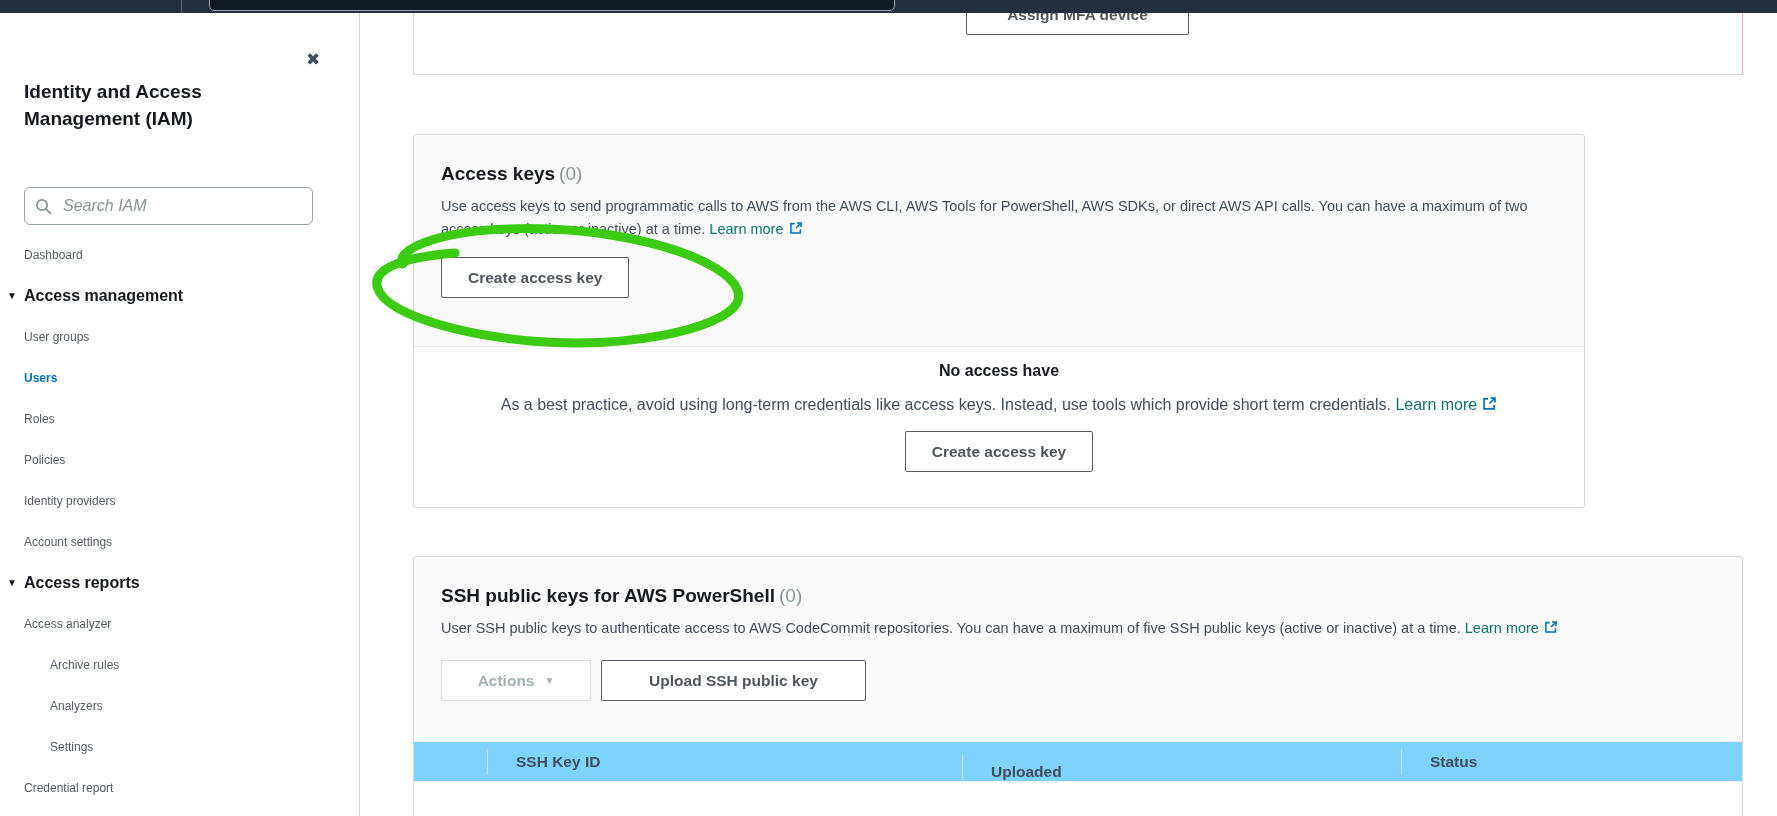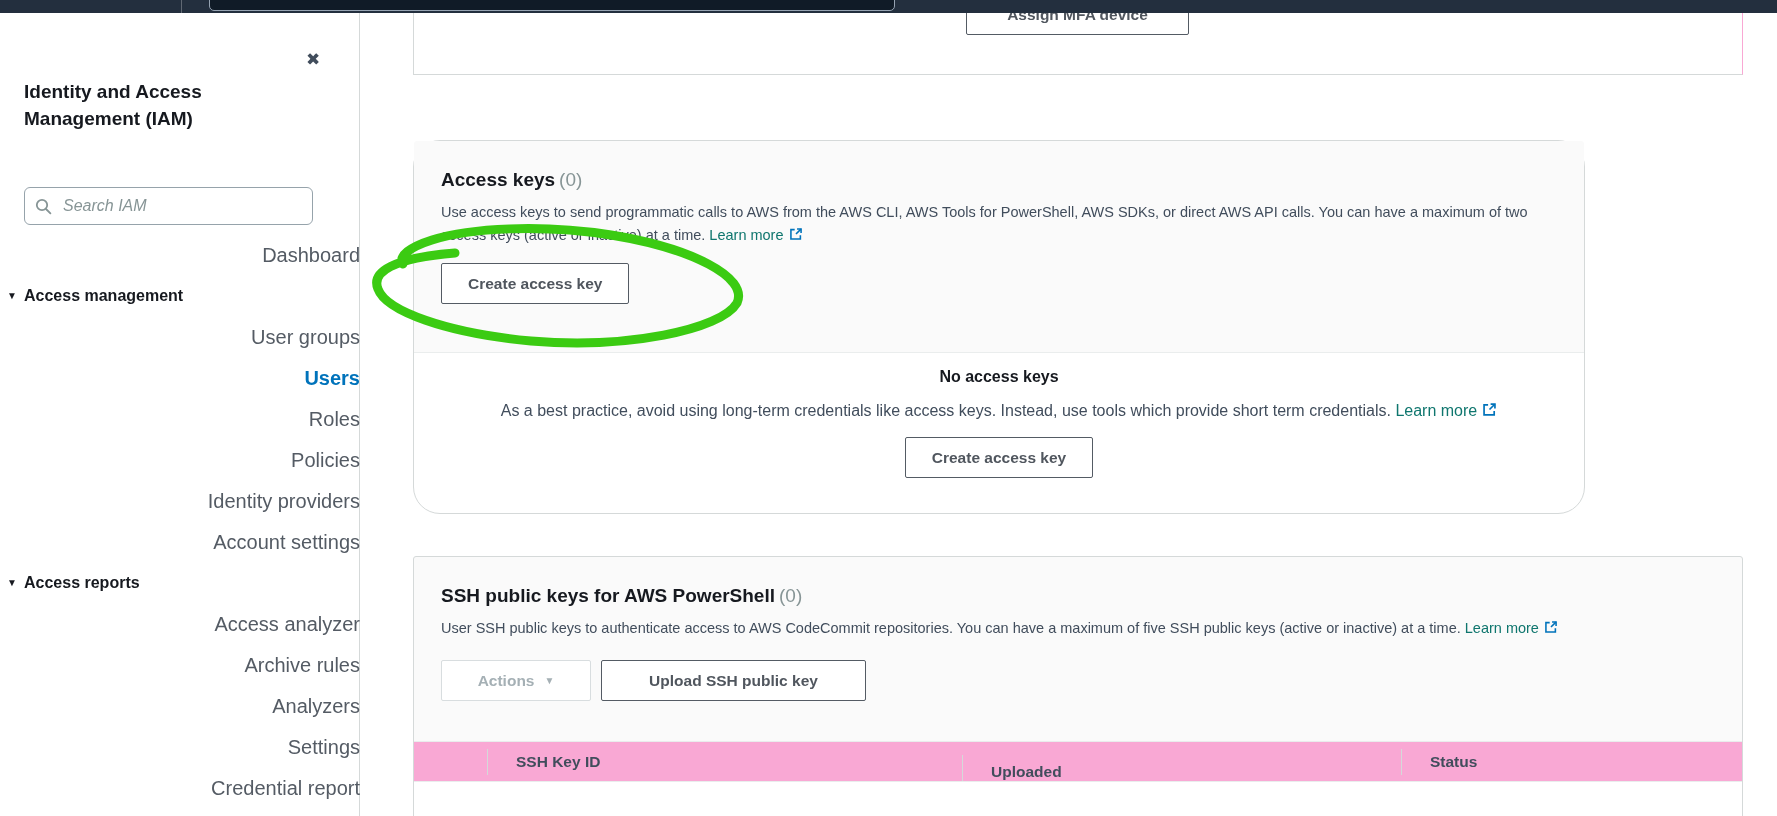--- a/index.html
+++ b/index.html
@@ -45,21 +45,21 @@
   .side-search svg { flex:0 0 auto; }
   .side-search input {
     border:none; outline:none; width:100%; margin-left:9px;
     font-family:"Liberation Sans",sans-serif; font-style:italic;
     font-size:16px; color:#687078; background:transparent;
   }
   .side-search input::placeholder { color:#879596; font-style:italic; }
   .side-nav { position:absolute; left:0; top:231px; width:360px; }
   .side-item {
     position:relative; height:22px; line-height:22px; margin-bottom:19px;
-    padding-left:24px; font-size:20px; color:#545b64; cursor:pointer;text-align:right;
+    padding-left:24px; font-size:12px; color:#545b64; cursor:pointer;
   }
   .side-item.sub { padding-left:50px; }
   .side-item.active { color:#0073bb; font-weight:700; }
   .side-section {
     position:relative; height:22px; line-height:22px; margin:13px 0 19px 0;
     padding-left:24px; font-size:16px; font-weight:700; color:#16191f; cursor:pointer;
   }
   .side-section .caret {
     position:absolute; left:7px; top:0; font-size:10px; color:#16191f; line-height:22px;
   }
@@ -79,22 +79,22 @@
   .btn {
     display:inline-flex; align-items:center; justify-content:center;
     background:#fff; border:1px solid #545b64; border-radius:2px;
     color:#50565e; font-family:"Liberation Sans",sans-serif;
     font-size:15.5px; font-weight:700; height:41px; padding:0 26px; cursor:pointer;
   }
   .btn.disabled { border-color:#d8dddf; color:#a5b0b5; cursor:default; }
   .btn .dd-caret { font-size:10px; margin-left:10px; }
 
   .access-card {
-    position:absolute; left:413px; top:140px; width:1172px; height:374px;
-    z-index:1; overflow:visible;border-radius:27px;
+    position:absolute; left:413px; top:134px; width:1172px; height:374px;
+    z-index:1; overflow:visible;
   }
   .card-head {
     background:#fafafa; border-bottom:1px solid #eaeded;
     padding:26px 27px 0 27px; height:212px; border-radius:3px 3px 0 0;
   }
   .card-title { font-size:19px; font-weight:700; color:#16191f; line-height:26px; }
   .card-title .count { font-weight:400; color:#879596; margin-left:4px; }
   .card-desc {
     margin-top:8px; font-size:14.5px; line-height:23px; color:#414d5c; max-width:1275px;
   }
@@ -114,21 +114,21 @@
     background:#fafafa; z-index:1;
   }
   .ssh-head { padding:26px 27px 0 27px; }
   .ssh-buttons { margin-top:20px; display:flex; gap:10px; }
   .actions-btn { width:150px; }
   .upload-btn { width:265px; }
 
   .ssh-table-head {
     position:absolute; left:0; top:184px; width:1328px; height:41px;
     border-top:1px solid #eaeded; border-bottom:1px solid #eaeded;
-    background:#f9a8d4; display:flex; align-items:center;
+    background:#7dd3fc; display:flex; align-items:center;
     font-size:15.5px; font-weight:700; color:#414d5c;
   }
   .th-sep { width:1px; height:26px; background:#d5d9d9; }
   .col-check { width:73px; height:100%; }
   .col-key   { width:475px; display:flex; align-items:center; height:100%; }
   .col-up    { width:439px; display:flex; align-items:flex-end; height:100%; }
   .col-status{ flex:1; display:flex; align-items:center; height:100%; }
   .col-key .th-sep, .col-up .th-sep, .col-status .th-sep { margin-right:28px; }
   .ssh-table-body {
     position:absolute; left:0; top:225px; width:1328px; height:175px; background:#fff;
@@ -197,21 +197,21 @@
       <span>Use access keys to send programmatic calls to AWS from the AWS CLI, AWS Tools for PowerShell, AWS SDKs, or direct AWS API calls. You can have a maximum of two access keys (active or inactive) at a time.</span>
       <a class="link">Learn more</a><svg class="ext-icon" width="14" height="14" viewBox="0 0 16 16">
         <path d="M6.5 3 H2.2 V13.8 H13 V9.5" fill="none" stroke="#0073bb" stroke-width="1.8"></path>
         <path d="M9.2 2.2 H13.8 V6.8" fill="none" stroke="#0073bb" stroke-width="1.8"></path>
         <path d="M13.6 2.4 L8 8" fill="none" stroke="#0073bb" stroke-width="1.8"></path>
       </svg>
     </div>
     <button class="btn head-btn">Create access key</button>
   </div>
   <div class="empty-body">
-    <div class="empty-title">No access keys</div>
+    <div class="empty-title">No access have</div>
     <div class="empty-desc">
       <span>As a best practice, avoid using long-term credentials like access keys. Instead, use tools which provide short term credentials.</span>
       <a class="link">Learn more</a><svg class="ext-icon" width="15" height="15" viewBox="0 0 16 16">
         <path d="M6.5 3 H2.2 V13.8 H13 V9.5" fill="none" stroke="#0073bb" stroke-width="1.8"></path>
         <path d="M9.2 2.2 H13.8 V6.8" fill="none" stroke="#0073bb" stroke-width="1.8"></path>
         <path d="M13.6 2.4 L8 8" fill="none" stroke="#0073bb" stroke-width="1.8"></path>
       </svg>
     </div>
     <button class="btn empty-btn">Create access key</button>
   </div>

